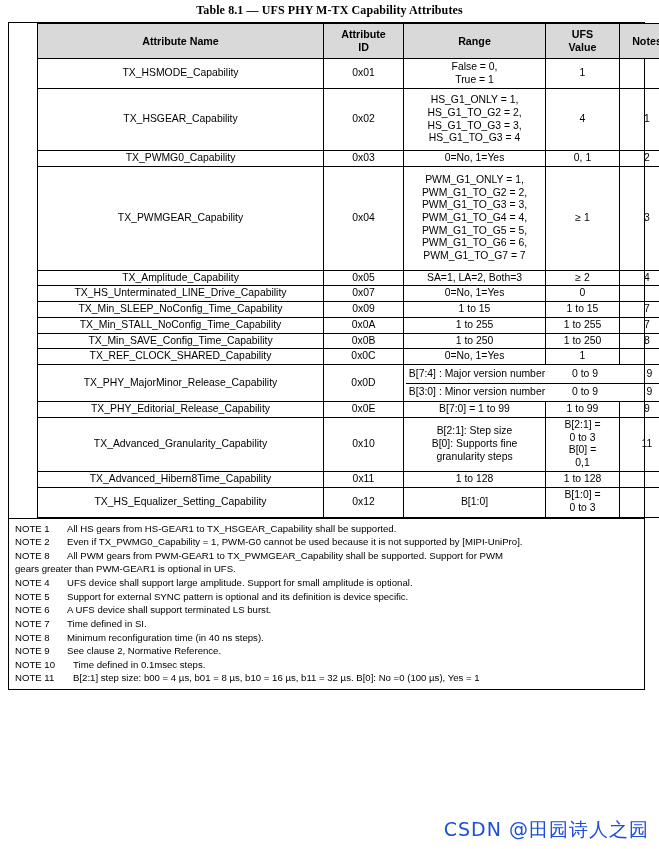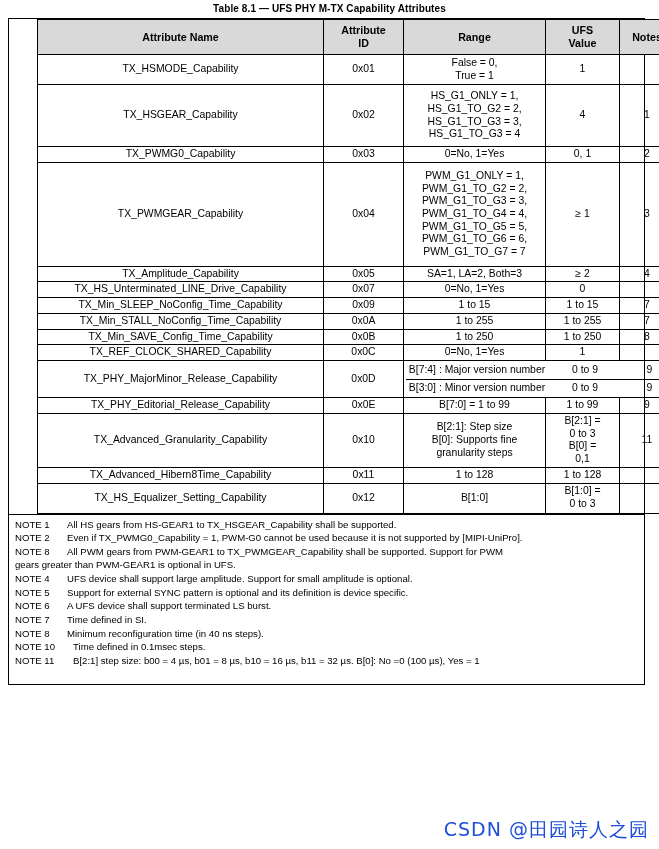--- a/index.html
+++ b/index.html
@@ -11,23 +11,23 @@
     width: 659px;
     height: 849px;
     font-family: "Liberation Sans", sans-serif;
     color: #000000;
     position: relative;
     overflow: hidden;
   }
 
   
   .table-title {
-    font-family: Liberation Sans, sans-serif;
+    font-family: Liberation Serif, serif;
     font-weight: bold;
-    font-size: 10px;
+    font-size: 12px;
     text-align: center;
     padding: 3px 0 4px 0;
     letter-spacing: 0.1px;
   }
 
   
   .table-wrap {
     margin: 0 14px 0 8px;
     border: 1.6px solid #000;
     border-collapse: collapse;
@@ -88,21 +88,21 @@
   .tall-b { height: 104px; }
   .tall-c { height: 30px; }
   .tall-d { height: 54px; }
   .tall-e { height: 30px; margin-top: 28px; }
 
   
   .notes {
     border: 1.6px solid #000;
     border-top: 0;
     margin: 0 14px 0 8px;
-    padding: 3px 4px 17px 6px;
+    padding: 3px 4px 4px 6px;
   }
   .note-line {
     font-size: 9.6px;
     line-height: 1.42;
     white-space: nowrap;
   }
   .note-line .lbl {
     display: inline-block;
     min-width: 52px;
   }
@@ -287,17 +287,18 @@
 <div class="notes">
     <div class="note-line"><span class="lbl">NOTE 1</span><span>All HS gears from HS-GEAR1 to TX_HSGEAR_Capability shall be supported.</span></div>
     <div class="note-line"><span class="lbl">NOTE 2</span><span>Even if TX_PWMG0_Capability = 1, PWM-G0 cannot be used because it is not supported by [MIPI-UniPro].</span></div>
     <div class="note-line"><span class="lbl">NOTE 8</span><span>All PWM gears from PWM-GEAR1 to TX_PWMGEAR_Capability shall be supported. Support for PWM</span></div>
     <div class="note-cont">gears greater than PWM-GEAR1 is optional in UFS.</div>
     <div class="note-line"><span class="lbl">NOTE 4</span><span>UFS device shall support large amplitude. Support for small amplitude is optional.</span></div>
     <div class="note-line"><span class="lbl">NOTE 5</span><span>Support for external SYNC pattern is optional and its definition is device specific.</span></div>
     <div class="note-line"><span class="lbl">NOTE 6</span><span>A UFS device shall support terminated LS burst.</span></div>
     <div class="note-line"><span class="lbl">NOTE 7</span><span>Time defined in SI.</span></div>
     <div class="note-line"><span class="lbl">NOTE 8</span><span>Minimum reconfiguration time (in 40 ns steps).</span></div>
+    <div class="note-line"><span class="lbl">NOTE 9</span><span>See clause 2, Normative Reference.</span></div>
     <div class="note-line"><span class="lbl wide">NOTE 10</span><span>Time defined in 0.1msec steps.</span></div>
     <div class="note-line"><span class="lbl wide">NOTE 11</span><span>B[2:1] step size: b00 = 4 µs, b01 = 8 µs, b10 = 16 µs, b11 = 32 µs. B[0]: No =0 (100 µs), Yes = 1</span></div>
   </div>
 
 <div class="watermark">CSDN @田园诗人之园</div>
 
 </body></html>

